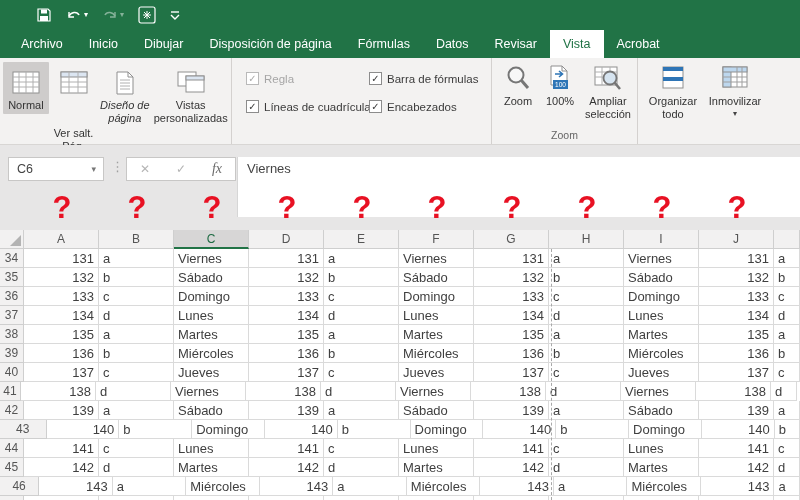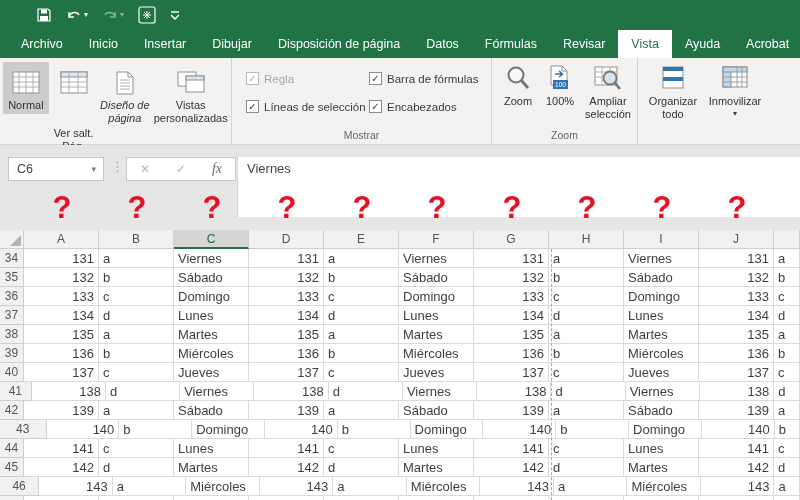--- a/index.html
+++ b/index.html
@@ -120,28 +120,26 @@
       <path d="M1 3 h8" stroke="#fff" stroke-width="1.4"></path>
       <path d="M1 6 l4 4 l4 -4" fill="none" stroke="#fff" stroke-width="1.4"></path>
     </svg>
   </span>
 </div>
 
 <div class="tabrow">
 
   <span class="tab">Archivo</span>
     <span class="tab">Inicio</span>
-    <span class="tab">Insertar</span>
     <span class="tab">Dibujar</span>
     <span class="tab">Disposición de página</span>
+    <span class="tab">Fórmulas</span>
     <span class="tab">Datos</span>
-    <span class="tab">Fórmulas</span>
     <span class="tab">Revisar</span>
     <span class="tab active">Vista</span>
-    <span class="tab">Ayuda</span>
     <span class="tab">Acrobat</span>
 </div>
 
 <div class="ribbon">
 
   <div class="rgroup g-views">
     <div class="vbtn selected w-normal">
       <svg width="30" height="26" viewBox="0 0 30 26">
         <rect x="2" y="2" width="26" height="21" fill="#fff" stroke="#8f8f8f"></rect>
         <path d="M2 7 h26 M2 12 h26 M2 17 h26 M8 2 v21 M15 2 v21 M22 2 v21" stroke="#b0b0b0" fill="none"></path>
@@ -174,31 +172,30 @@
     </div>
   </div>
 
   <div class="rgroup g-show">
     <div class="chk-item disabled" style="left:14px; top:14px;">
       <span class="chk-box">✓</span>
       <span>Regla</span>
     </div>
     <div class="chk-item" style="left:14px; top:42px;">
       <span class="chk-box">✓</span>
-      <span>Líneas de selección</span>
+      <span>Líneas de cuadrícula</span>
     </div>
     <div class="chk-item" style="left:137px; top:14px;">
       <span class="chk-box">✓</span>
       <span>Barra de fórmulas</span>
     </div>
     <div class="chk-item" style="left:137px; top:42px;">
       <span class="chk-box">✓</span>
       <span>Encabezados</span>
     </div>
-    <div class="rgroup-label">Mostrar</div>
   </div>
 
   <div class="rgroup g-zoom">
     <div class="zbtn w-zoombtn">
       <svg width="28" height="27" viewBox="0 0 28 27">
         <circle cx="12" cy="10" r="7.5" fill="#f7f7f7" stroke="#767676" stroke-width="2"></circle>
         <path d="M17.5 15.5 L24 23" stroke="#767676" stroke-width="3"></path>
       </svg>
       <span class="lbl">Zoom</span>
     </div>
@@ -373,21 +370,21 @@
       <div class="cell num" style="width: 75px;">137</div>
       <div class="cell txt" style="width: 75px;">c</div>
       <div class="cell txt" style="width: 75px;">Jueves</div>
       <div class="cell num" style="width: 75px;">137</div>
       <div class="cell txt" style="width: 75px;">c</div>
       <div class="cell txt" style="width: 75px;">Jueves</div>
       <div class="cell num" style="width: 75px;">137</div>
       <div class="cell txt" style="width: 26px;">c</div>
     </div>
     <div class="grow">
-      <div class="cell rh" style="width: 32px;">41</div>
+      <div class="cell rh" style="width: 21px;">41</div>
       <div class="cell num" style="width: 75px;">138</div>
       <div class="cell txt" style="width: 75px;">d</div>
       <div class="cell txt" style="width: 75px;">Viernes</div>
       <div class="cell num" style="width: 75px;">138</div>
       <div class="cell txt" style="width: 75px;">d</div>
       <div class="cell txt" style="width: 75px;">Viernes</div>
       <div class="cell num" style="width: 75px;">138</div>
       <div class="cell txt" style="width: 75px;">d</div>
       <div class="cell txt" style="width: 75px;">Viernes</div>
       <div class="cell num" style="width: 75px;">138</div>

